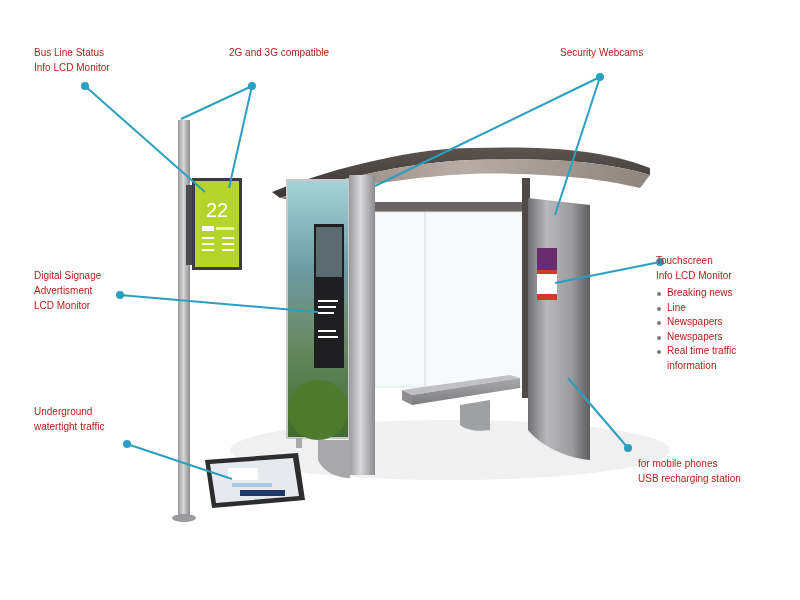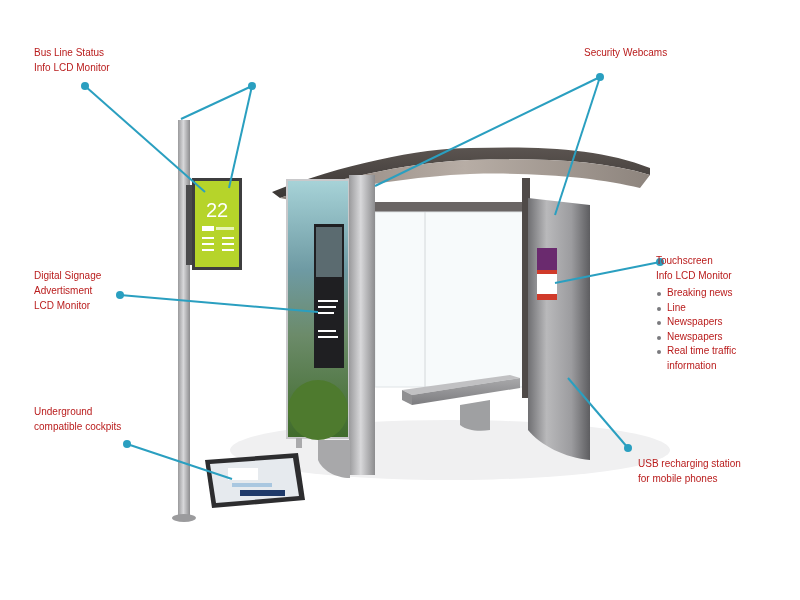--- a/index.html
+++ b/index.html
@@ -144,23 +144,24 @@
       <circle cx="628" cy="448" r="4"></circle>
     </g>
   </svg>
 
   <div class="label" style="left:34px;top:45px;">
     <div>Bus Line Status</div>
     <div>Info LCD Monitor</div>
   </div>
 
   <div class="label" style="left:229px;top:45px;">
+    <div>2G and 3G compatible</div>
   </div>
 
-  <div class="label" style="left:584px;top:45px;">
+  <div class="label" style="left:560px;top:45px;">
     <div>Security Webcams</div>
   </div>
 
   <div class="label" style="left:656px;top:253px;">
     <div>Touchscreen</div>
     <div>Info LCD Monitor</div>
     <ul>
       <li>Breaking news</li>
       <li>Line</li>
       <li>Newspapers</li>
@@ -171,24 +172,24 @@
   </div>
 
   <div class="label" style="left:34px;top:268px;">
     <div>Digital Signage</div>
     <div>Advertisment</div>
     <div>LCD Monitor</div>
   </div>
 
   <div class="label" style="left:34px;top:404px;">
     <div>Underground</div>
-    <div>compatible cockpits</div>
+    <div>watertight traffic</div>
   </div>
 
   <div class="label" style="left:638px;top:456px;">
+    <div>for mobile phones</div>
     <div>USB recharging station</div>
-    <div>for mobile phones</div>
   </div>
 </div>
 
 <style>
   .label li.cont::before{display:none;}
 </style>
 
 </body></html>

